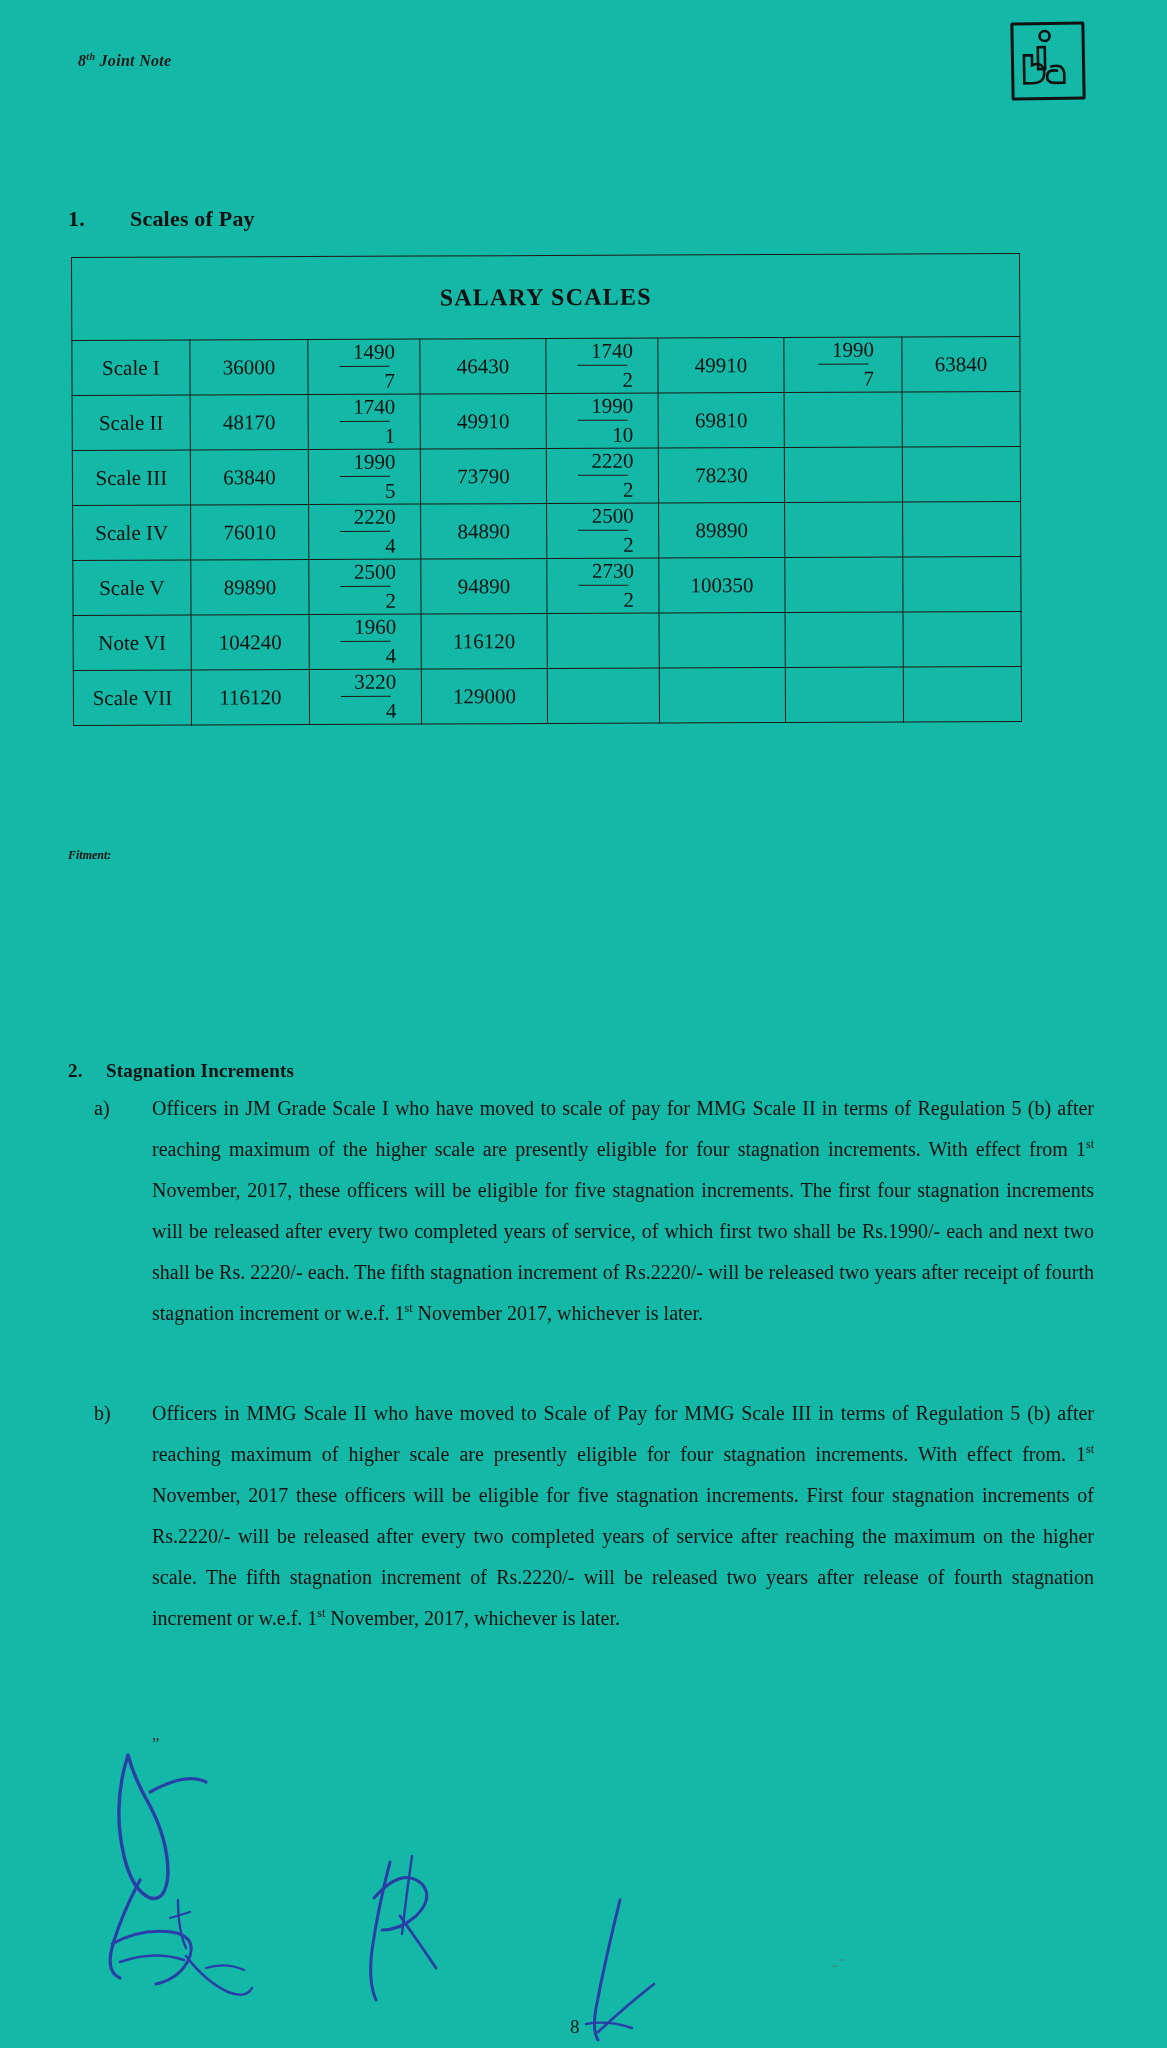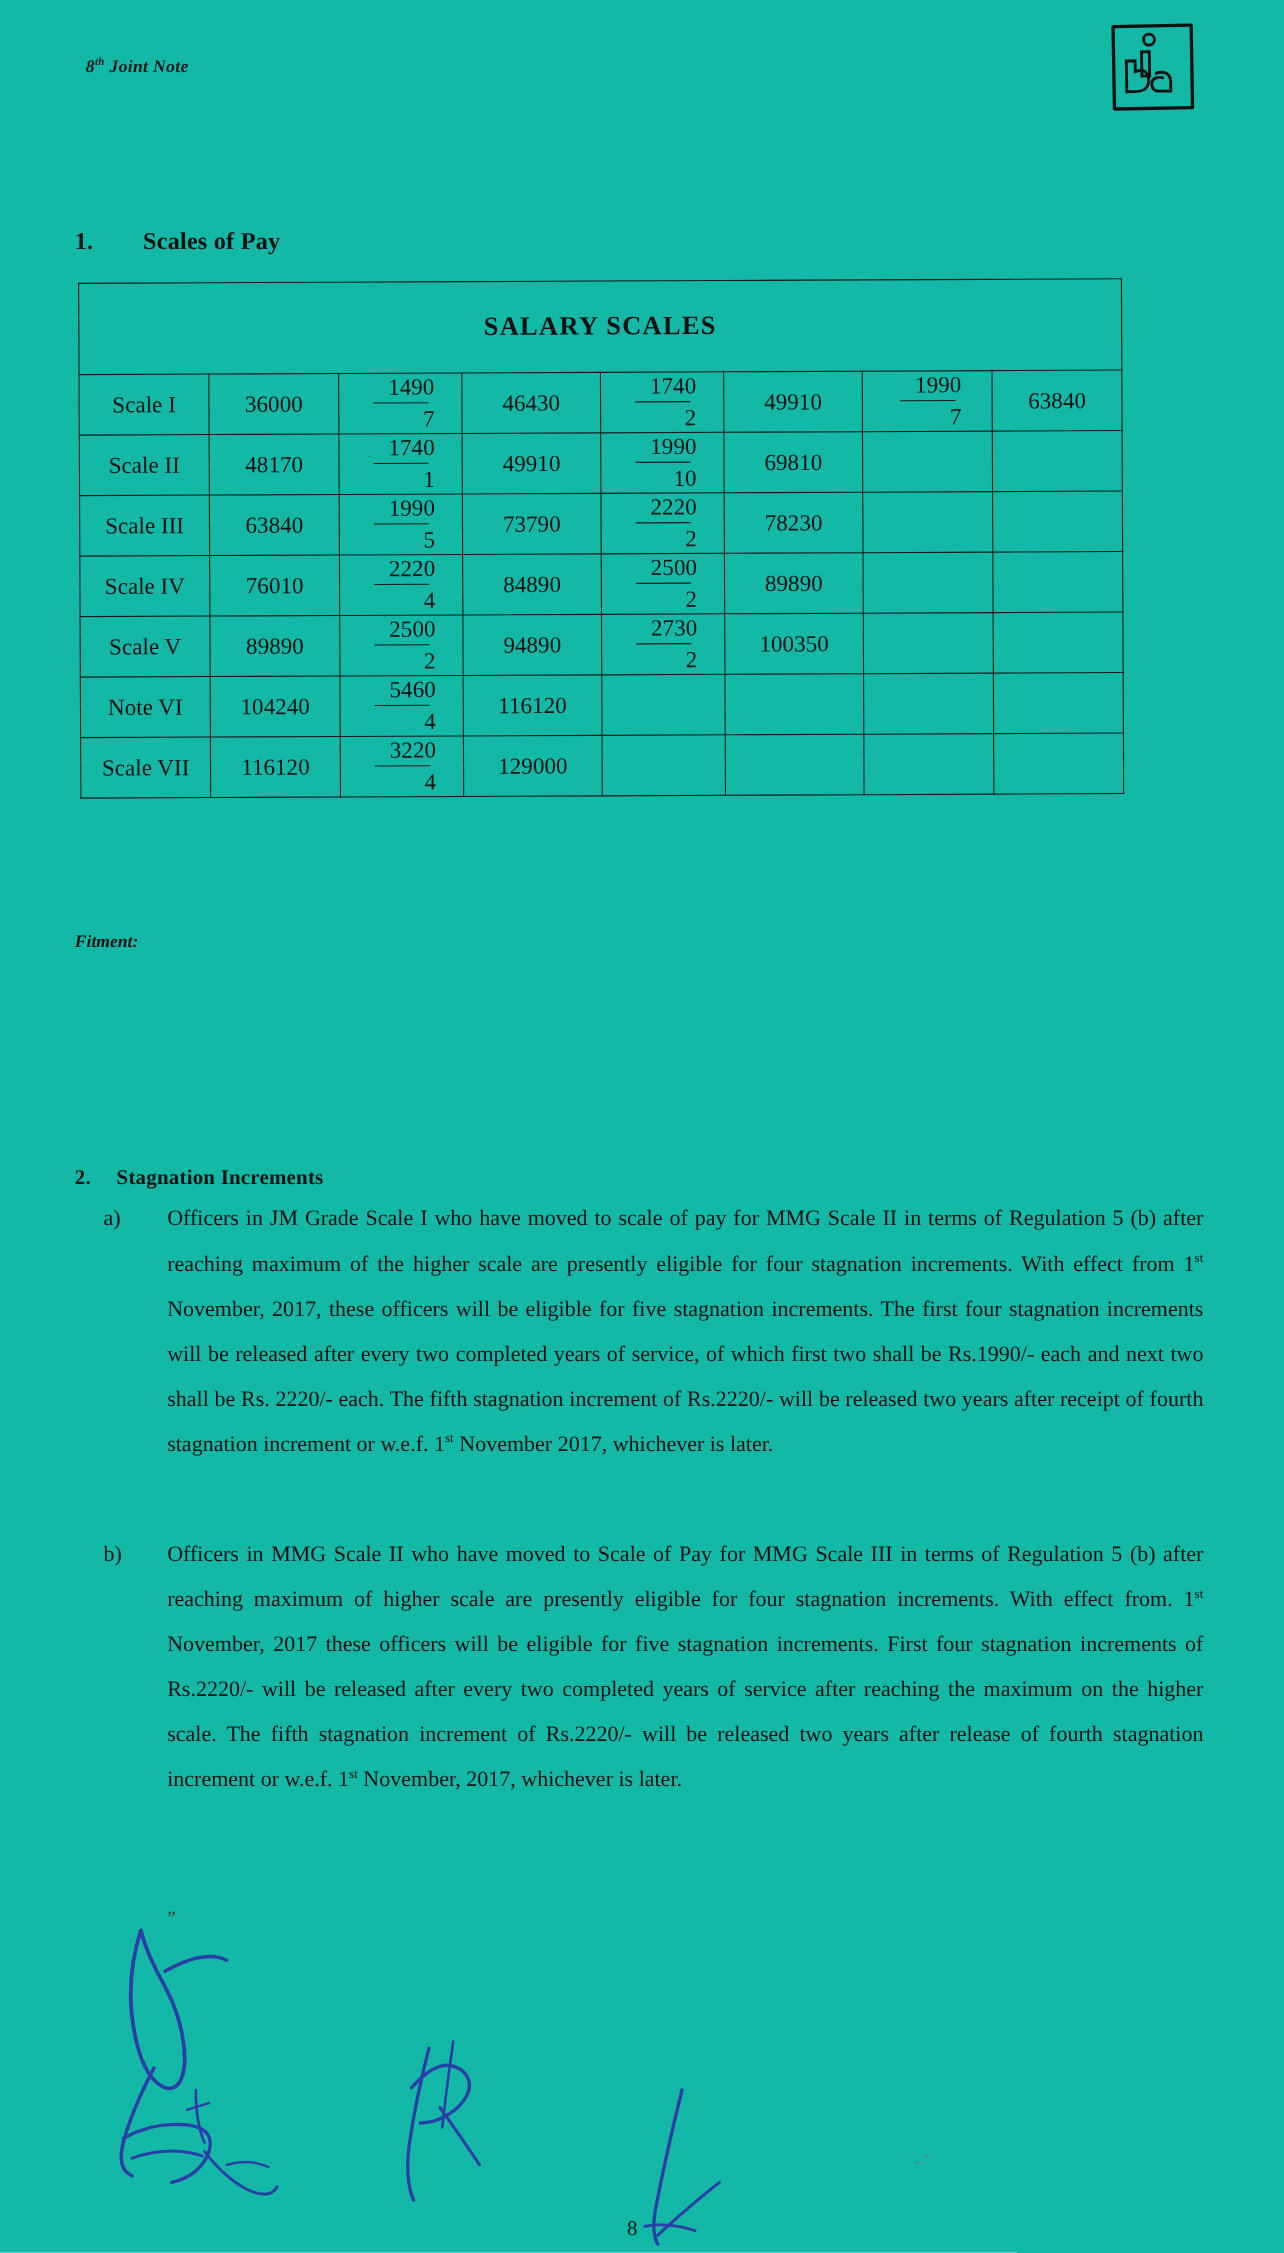--- a/index.html
+++ b/index.html
@@ -122,21 +122,21 @@
   .col-g { width: 118px; }
   .col-h { width: 118px; }
 
   
   .fitment-head {
     position: absolute;
     top: 848px;
     left: 68px;
     font-weight: bold;
     font-style: italic;
-    font-size: 16px;
+    font-size: 12px;
   }
   .para {
     position: absolute;
     font-size: 20px;
     line-height: 41px;
     text-align: justify;
     text-justify: inter-word;
     color: #121212;
   }
   .fitment-body {
@@ -288,21 +288,21 @@
             <td><span class="frac"><span class="top">2500</span><span class="bar"></span><span class="bot">2</span></span></td>
             <td>94890</td>
             <td><span class="frac"><span class="top">2730</span><span class="bar"></span><span class="bot">2</span></span></td>
             <td>100350</td>
             <td></td>
             <td></td>
           </tr>
           <tr>
             <td class="scale-label">Note VI</td>
             <td>104240</td>
-            <td><span class="frac"><span class="top">5460</span><span class="bar"></span><span class="bot">4</span></span></td>
+            <td><span class="frac"><span class="top">1960</span><span class="bar"></span><span class="bot">4</span></span></td>
             <td>116120</td>
             <td></td>
             <td></td>
             <td></td>
             <td></td>
           </tr>
           <tr>
             <td class="scale-label">Scale VII</td>
             <td>116120</td>
             <td><span class="frac"><span class="top">3220</span><span class="bar"></span><span class="bot">4</span></span></td>

